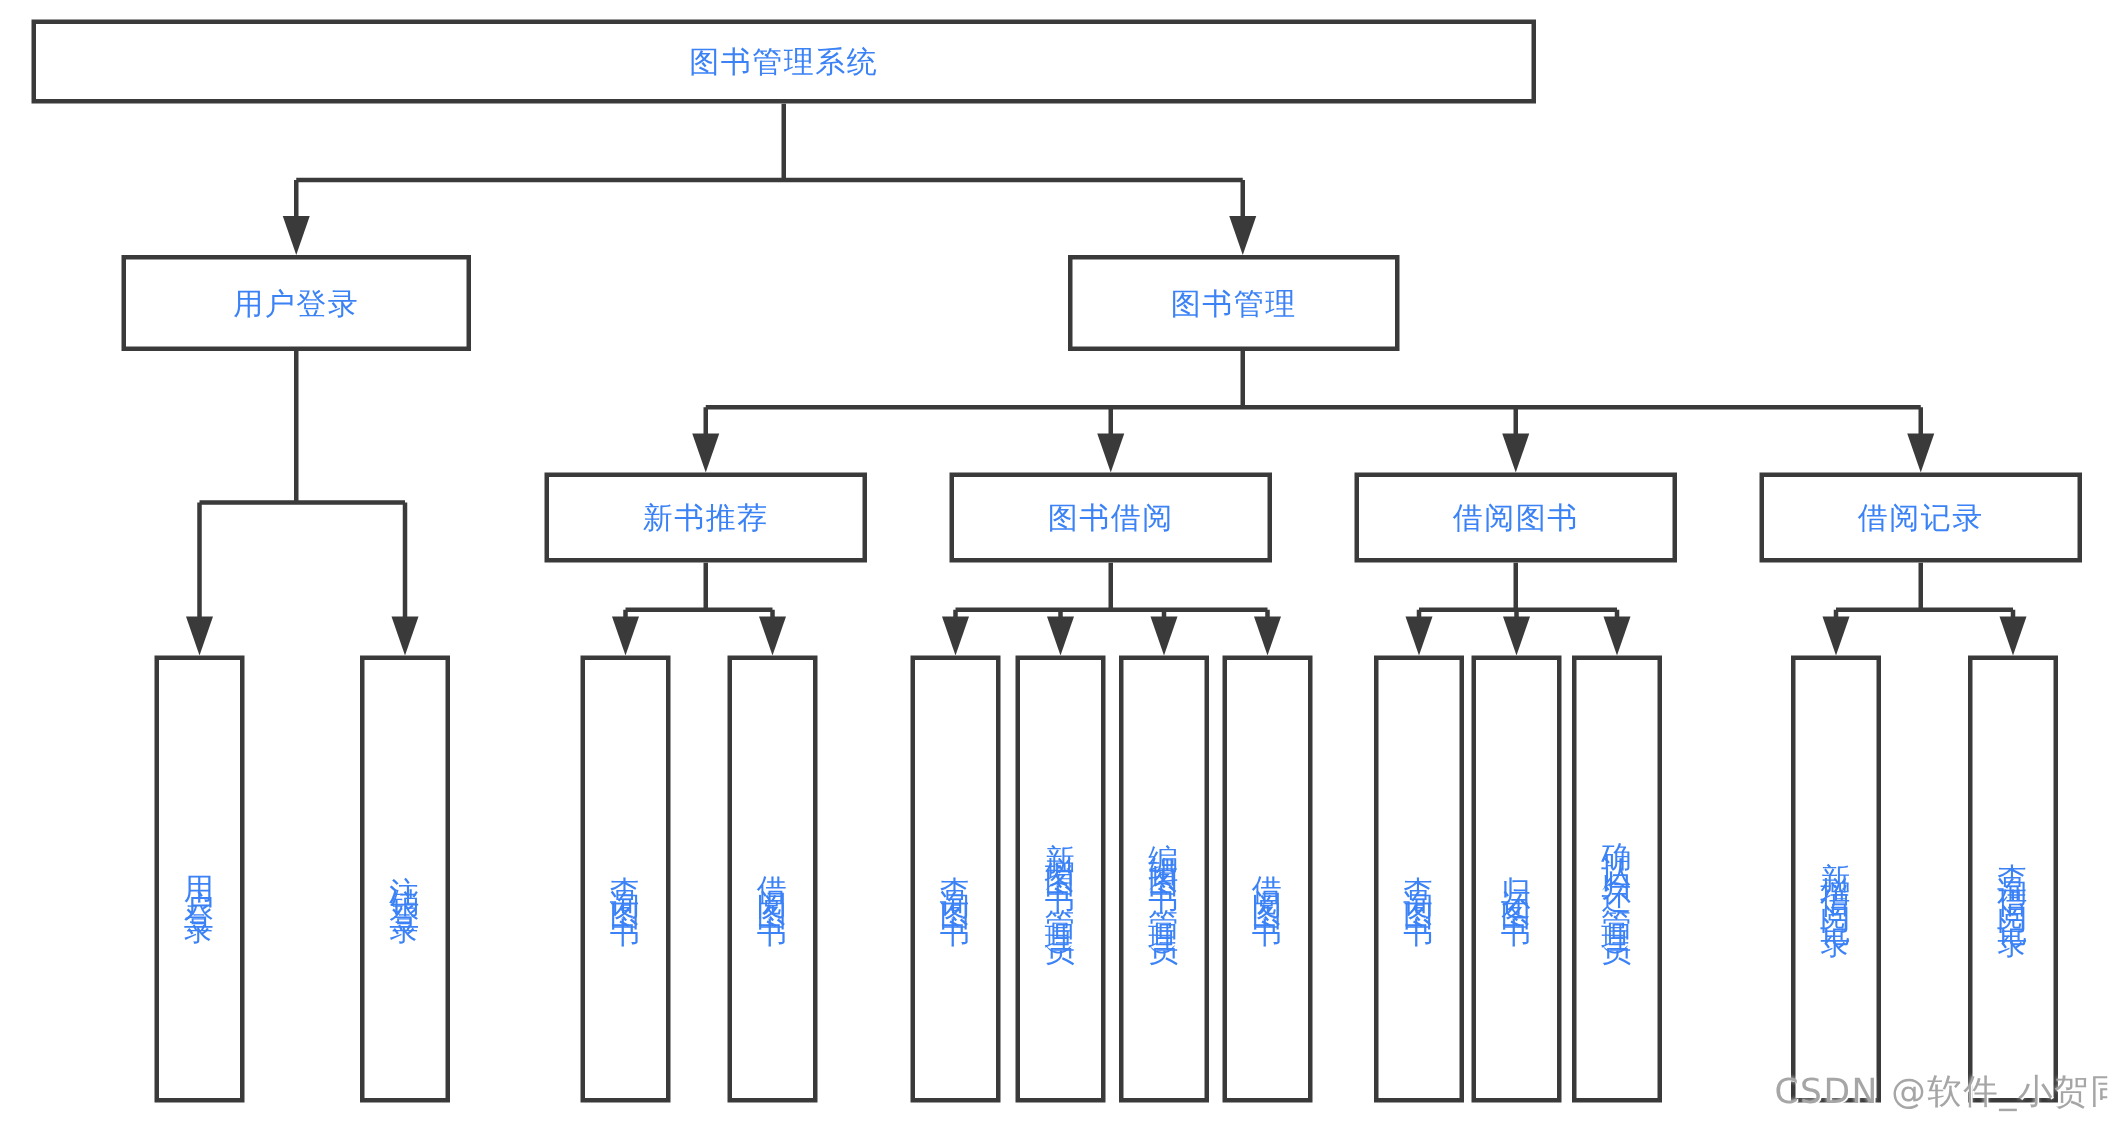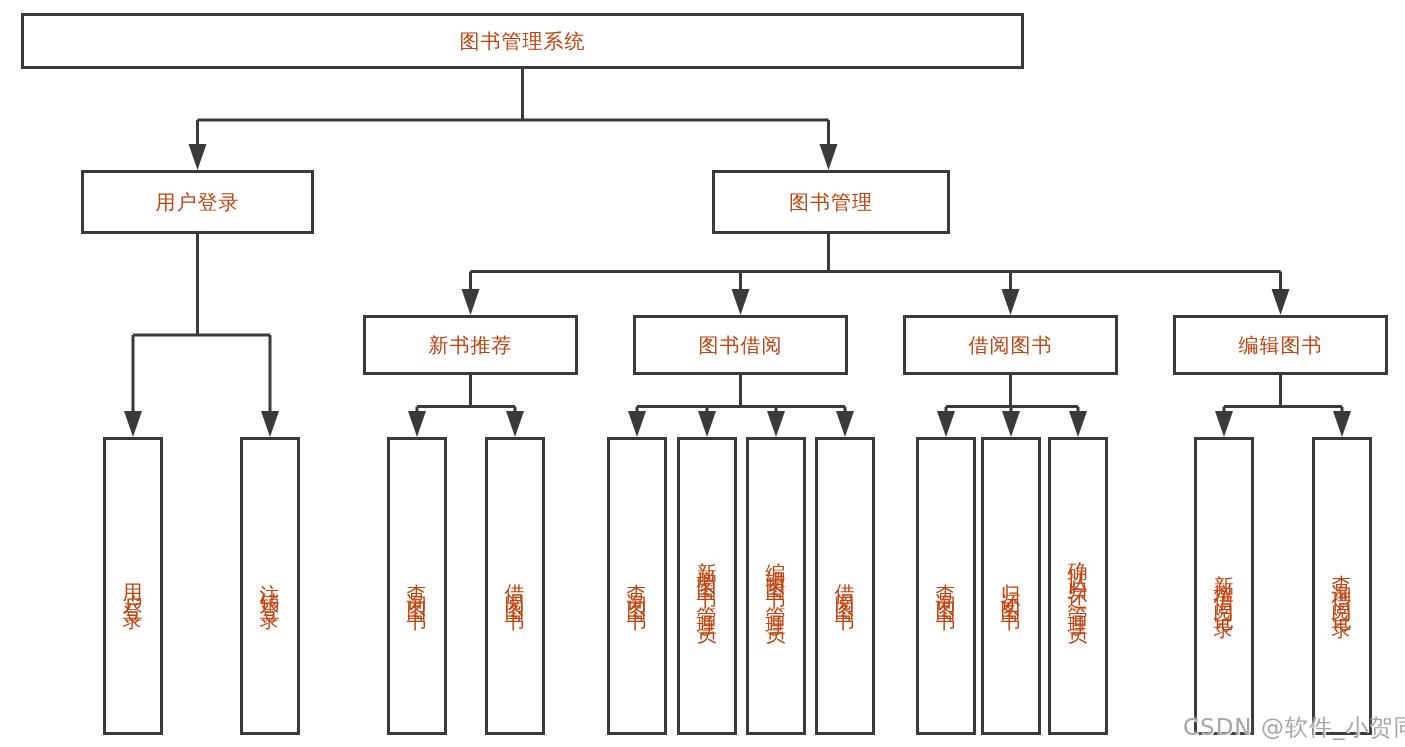--- a/index.html
+++ b/index.html
@@ -21,21 +21,21 @@
     width: 1405px; height: 747px;
   }
   .box {
     position: absolute;
     border: 3px solid #3a3a3a;
     background: #ffffff;
     display: flex;
     align-items: center;
     justify-content: center;
     font-size: 20px;
-    color: #c2410c;
+    color: #3b82f6;
     letter-spacing: 1px;
     z-index: 2;
   }
   .vbox {
     writing-mode: vertical-rl;
     text-orientation: mixed;
     letter-spacing: 9px;
     line-height: 1;
     font-size: 20px;
   }
@@ -95,26 +95,26 @@
     <g stroke="#3a3a3a" stroke-width="3" fill="none">
       <path d="M1280.5 375 V406.5 M1224 406.5 H1342 M1224 406.5 V412 M1342 406.5 V412"></path>
       <polygon points="1215,411 1233,411 1224,437" fill="#3a3a3a" stroke="none"></polygon>
       <polygon points="1333,411 1351,411 1342,437" fill="#3a3a3a" stroke="none"></polygon>
     </g>
   </svg>
 
   <div class="box" style="left:21px; top:13px; width:1003px; height:56px;">图书管理系统</div>
 
   <div class="box" style="left:81px; top:170px; width:233px; height:64px;">用户登录</div>
-  <div class="box" style="left:712px; top:170px; width:238px; height:64px;">图书管理</div>
+  <div class="box" style="left:712px; top:170px; width:221px; height:64px;">图书管理</div>
 
   <div class="box" style="left:363px; top:315px; width:215px; height:60px;">新书推荐</div>
   <div class="box" style="left:633px; top:315px; width:215px; height:60px;">图书借阅</div>
   <div class="box" style="left:903px; top:315px; width:215px; height:60px;">借阅图书</div>
-  <div class="box" style="left:1173px; top:315px; width:215px; height:60px;">编辑图书</div>
+  <div class="box" style="left:1173px; top:315px; width:215px; height:60px;">借阅记录</div>
 
   <div class="box vbox" style="left:103px; top:437px; width:60px; height:298px;">用户登录</div>
   <div class="box vbox" style="left:240px; top:437px; width:60px; height:298px;">注销登录</div>
 
   <div class="box vbox" style="left:387px; top:437px; width:60px; height:298px;">查询图书</div>
   <div class="box vbox" style="left:485px; top:437px; width:60px; height:298px;">借阅图书</div>
 
   <div class="box vbox" style="left:607px; top:437px; width:60px; height:298px;">查询图书</div>
   <div class="box vbox" style="left:677px; top:437px; width:60px; height:298px;">新增图书（管理员）</div>
   <div class="box vbox" style="left:746px; top:437px; width:60px; height:298px;">编辑图书（管理员）</div>

